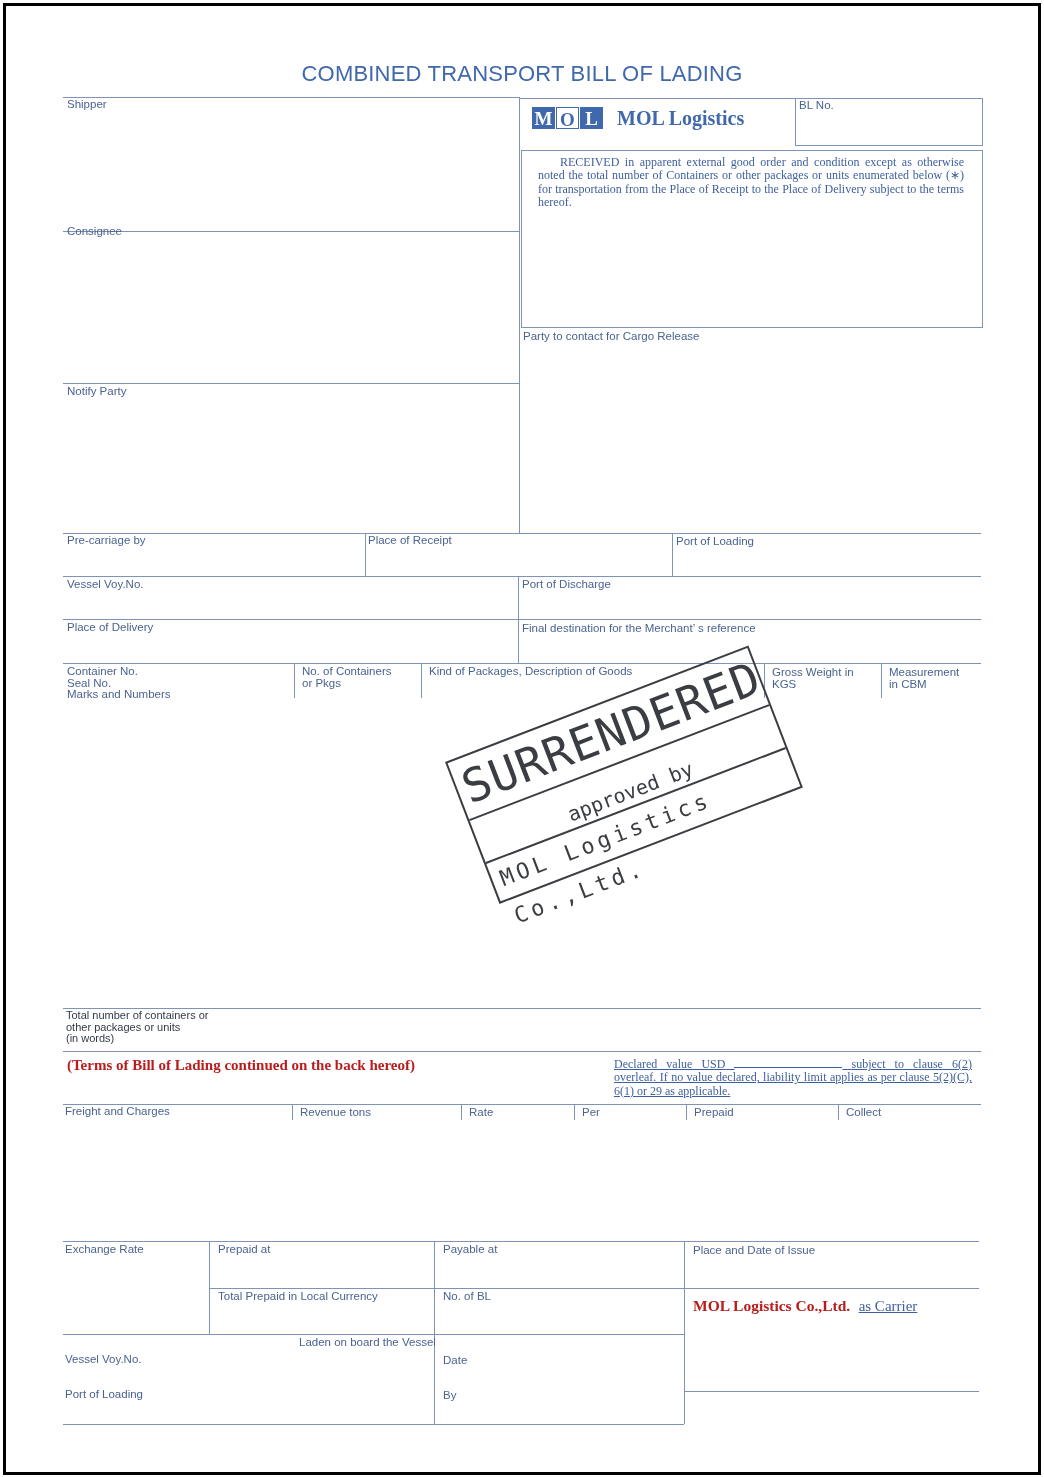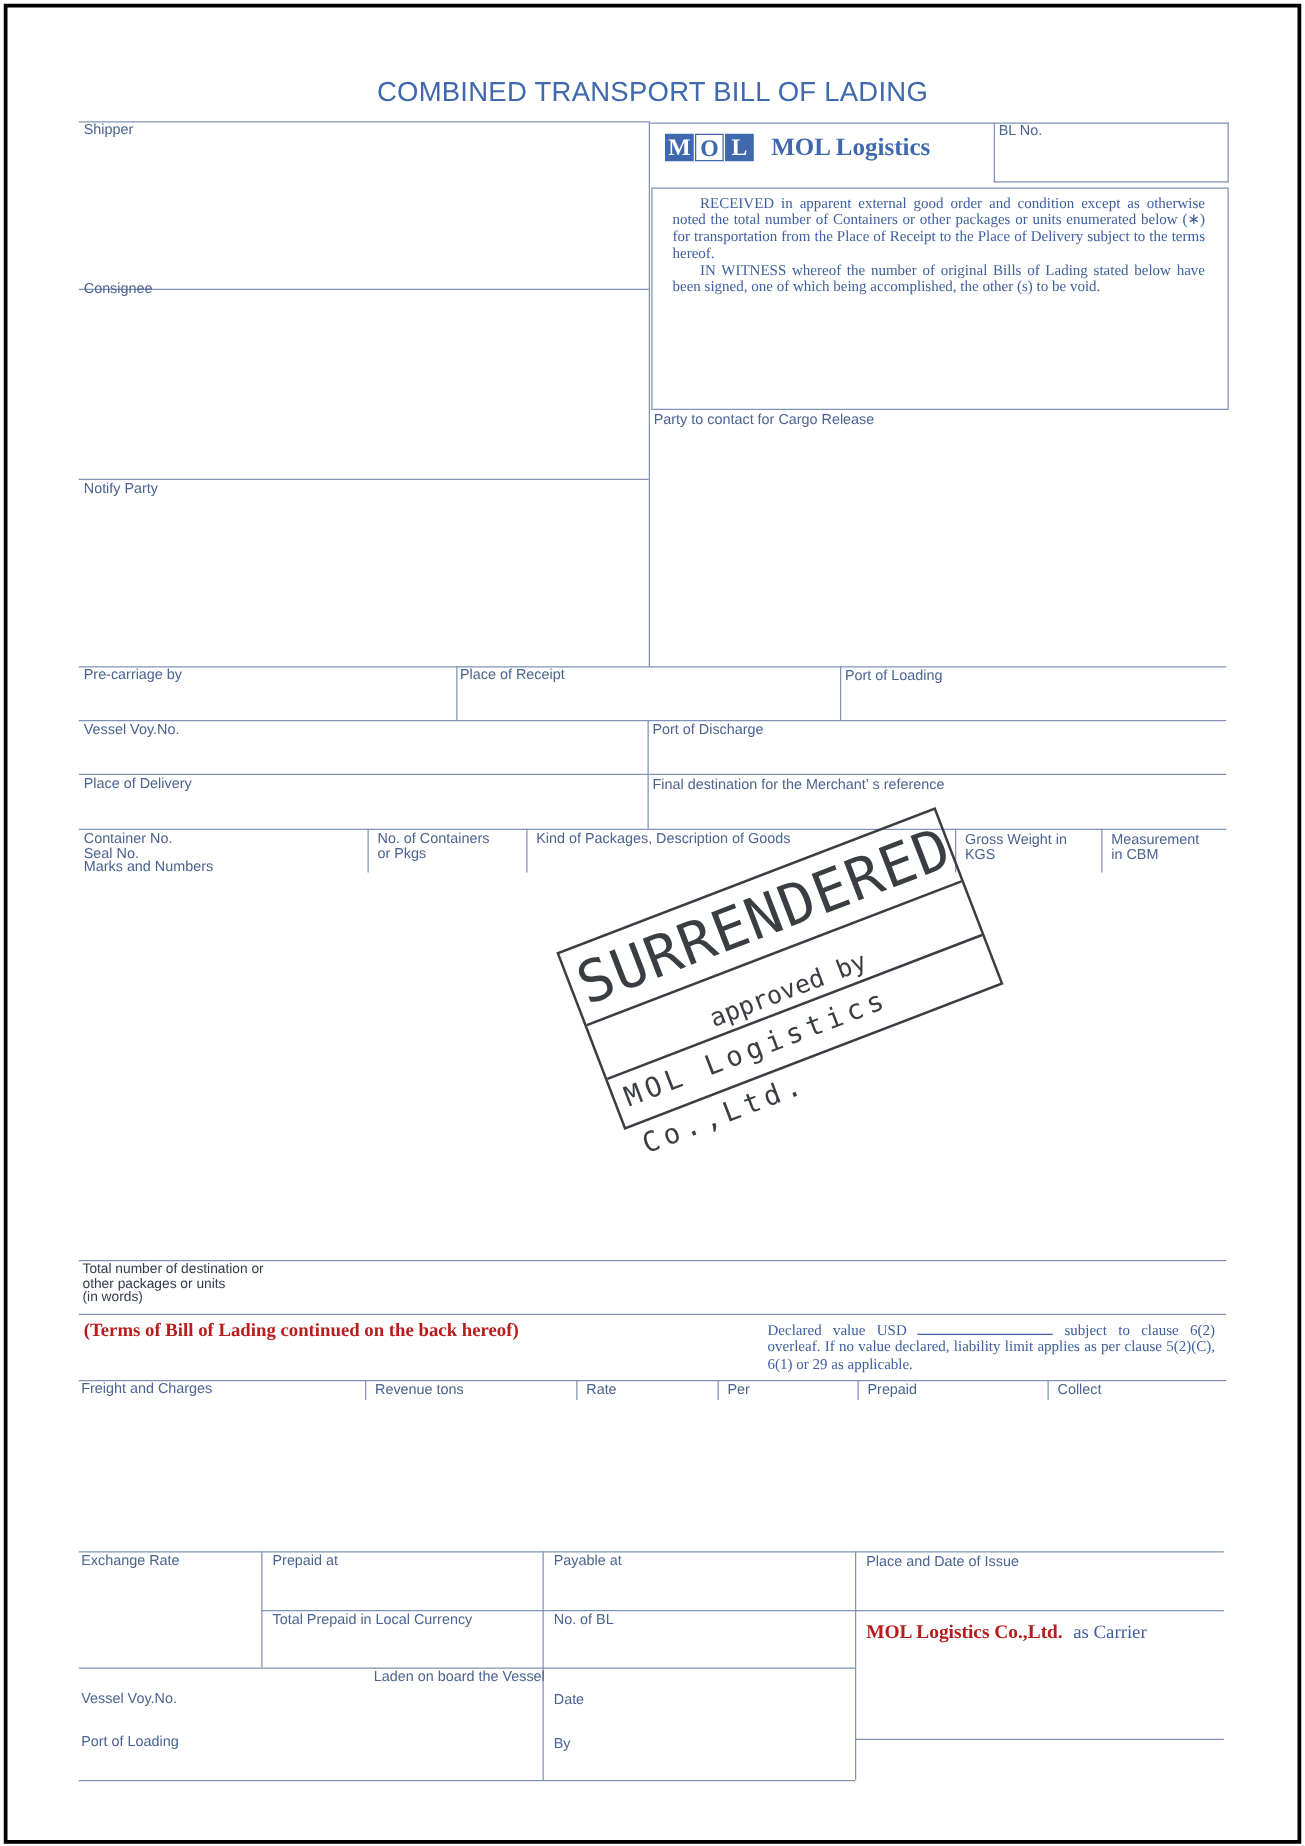--- a/index.html
+++ b/index.html
@@ -2,21 +2,21 @@
 <html><head>
 <meta charset="utf-8">
 <style>
   html, body { margin:0; padding:0; background:#fff; }
   body { width:1044px; height:1477px; position:relative; overflow:hidden; font-family:"Liberation Sans", sans-serif; }
   .frame { position:absolute; left:3px; top:3px; width:1032px; height:1466px; border:3px solid #000; box-sizing:content-box; }
   .ab { position:absolute; }
   .hl { position:absolute; height:0; border-top:1.5px solid #7f93b6; }
   .vl { position:absolute; width:0; border-left:1.5px solid #7f93b6; }
   .lbl { position:absolute; font-size:11.5px; color:#4a6390; line-height:11.5px; white-space:pre-line; }
-  .serif { font-family:"Liberation Serif", serif; color:#3e5f9e; }
+  .serif { font-family:"Liberation Serif", serif; color:#3e5f9e;text-decoration:underline; }
   .title { position:absolute; left:0; width:1044px; top:61px; text-align:center; font-size:22px; color:#3f68ad; letter-spacing:0.2px; }
   .logo-box { position:absolute; top:107px; width:23px; height:22px; font-family:"Liberation Serif", serif; font-weight:bold; font-size:19px; line-height:23px; text-align:center; }
   .logo-fill { background:#3f68ad; color:#fff; }
   .logo-empty { background:#fff; color:#3f68ad; border:1.5px solid #3f68ad; box-sizing:border-box; }
   .brand { position:absolute; left:617px; top:107px; font-family:"Liberation Serif", serif; font-weight:bold; font-size:20px; color:#3f68ad; }
   .terms { position:absolute; left:538px; top:156px; width:426px; font-family:"Liberation Serif", serif; font-size:12px; line-height:13.4px; color:#3e5f9e; text-align:justify; }
   .terms p { margin:0; text-indent:22px; }
   .stamp { position:absolute; left:445px; top:762px; width:325px; transform-origin:0 0; transform:rotate(-21deg); color:#3a3d42; font-family:"DejaVu Sans Mono", monospace; }
   .stamp .box { border:2px solid #3a3d42; }
   .stamp .row1 { height:60px; border-bottom:2px solid #3a3d42; font-size:46px; line-height:60px; text-align:left; padding-left:6px; letter-spacing:1px; }
@@ -42,21 +42,20 @@
 <div class="logo-box logo-empty" style="left:556px">O</div>
 <div class="logo-box logo-fill" style="left:580px">L</div>
 <div class="brand">MOL Logistics</div>
 
 <div class="ab" style="left:795px;top:98px;width:188px;height:48px;border-left:1.5px solid #7f93b6;border-right:1.5px solid #7f93b6;border-bottom:1.5px solid #7f93b6;box-sizing:border-box"></div>
 <div class="lbl" style="left:799px;top:100px">BL No.</div>
 
 <div class="ab" style="left:521px;top:150px;width:462px;height:178px;border:1.5px solid #7f93b6;box-sizing:border-box"></div>
 <div class="terms">
   <p>RECEIVED in apparent external good order and condition except as otherwise noted the total number of Containers or other packages or units enumerated below (∗) for transportation  from the Place of Receipt to the Place of Delivery subject to the terms hereof.</p>
-  <p>IN WITNESS whereof the number of original Bills of Lading stated below have been signed, one of which being accomplished, the other (s) to be void.</p>
 </div>
 
 <div class="hl" style="left:63px;top:231px;width:456px"></div>
 <div class="lbl" style="left:67px;top:226px">Consignee</div>
 <div class="ab" style="left:63px;top:247px;width:452px;height:132px"></div>
 
 <div class="lbl" style="left:523px;top:331px">Party to contact for Cargo Release</div>
 <div class="ab" style="left:522px;top:345px;width:458px;height:185px"></div>
 
 <div class="hl" style="left:63px;top:383px;width:456px"></div>
@@ -105,21 +104,21 @@
 
 <div class="stamp">
   <div class="box">
     <div class="row1">SURRENDERED</div>
     <div class="row2">approved by</div>
     <div class="row3">MOL Logistics Co.,Ltd.</div>
   </div>
 </div>
 
 <div class="hl" style="left:63px;top:1008px;width:918px"></div>
-<div class="lbl" style="left:66px;top:1010px;font-size:11px;line-height:11.5px;color:#333a4a">Total number of destination or
+<div class="lbl" style="left:66px;top:1010px;font-size:11px;line-height:11.5px;color:#333a4a">Total number of containers or
 other packages or units
 (in words)</div>
 <div class="ab" style="left:250px;top:1010px;width:728px;height:38px"></div>
 
 <div class="hl" style="left:63px;top:1051px;width:918px"></div>
 <div class="ab bold-serif" style="left:67px;top:1057px;font-size:15px">(Terms of Bill of Lading continued on the back hereof)</div>
 
 <div class="ab serif" style="left:614px;top:1058px;width:358px;font-size:12px;line-height:13.3px;text-align:justify">
   <span>Declared value USD</span>
   <span style="display:inline-block;width:108px;border-bottom:1px solid #3e5f9e;height:9px;vertical-align:baseline"></span>

